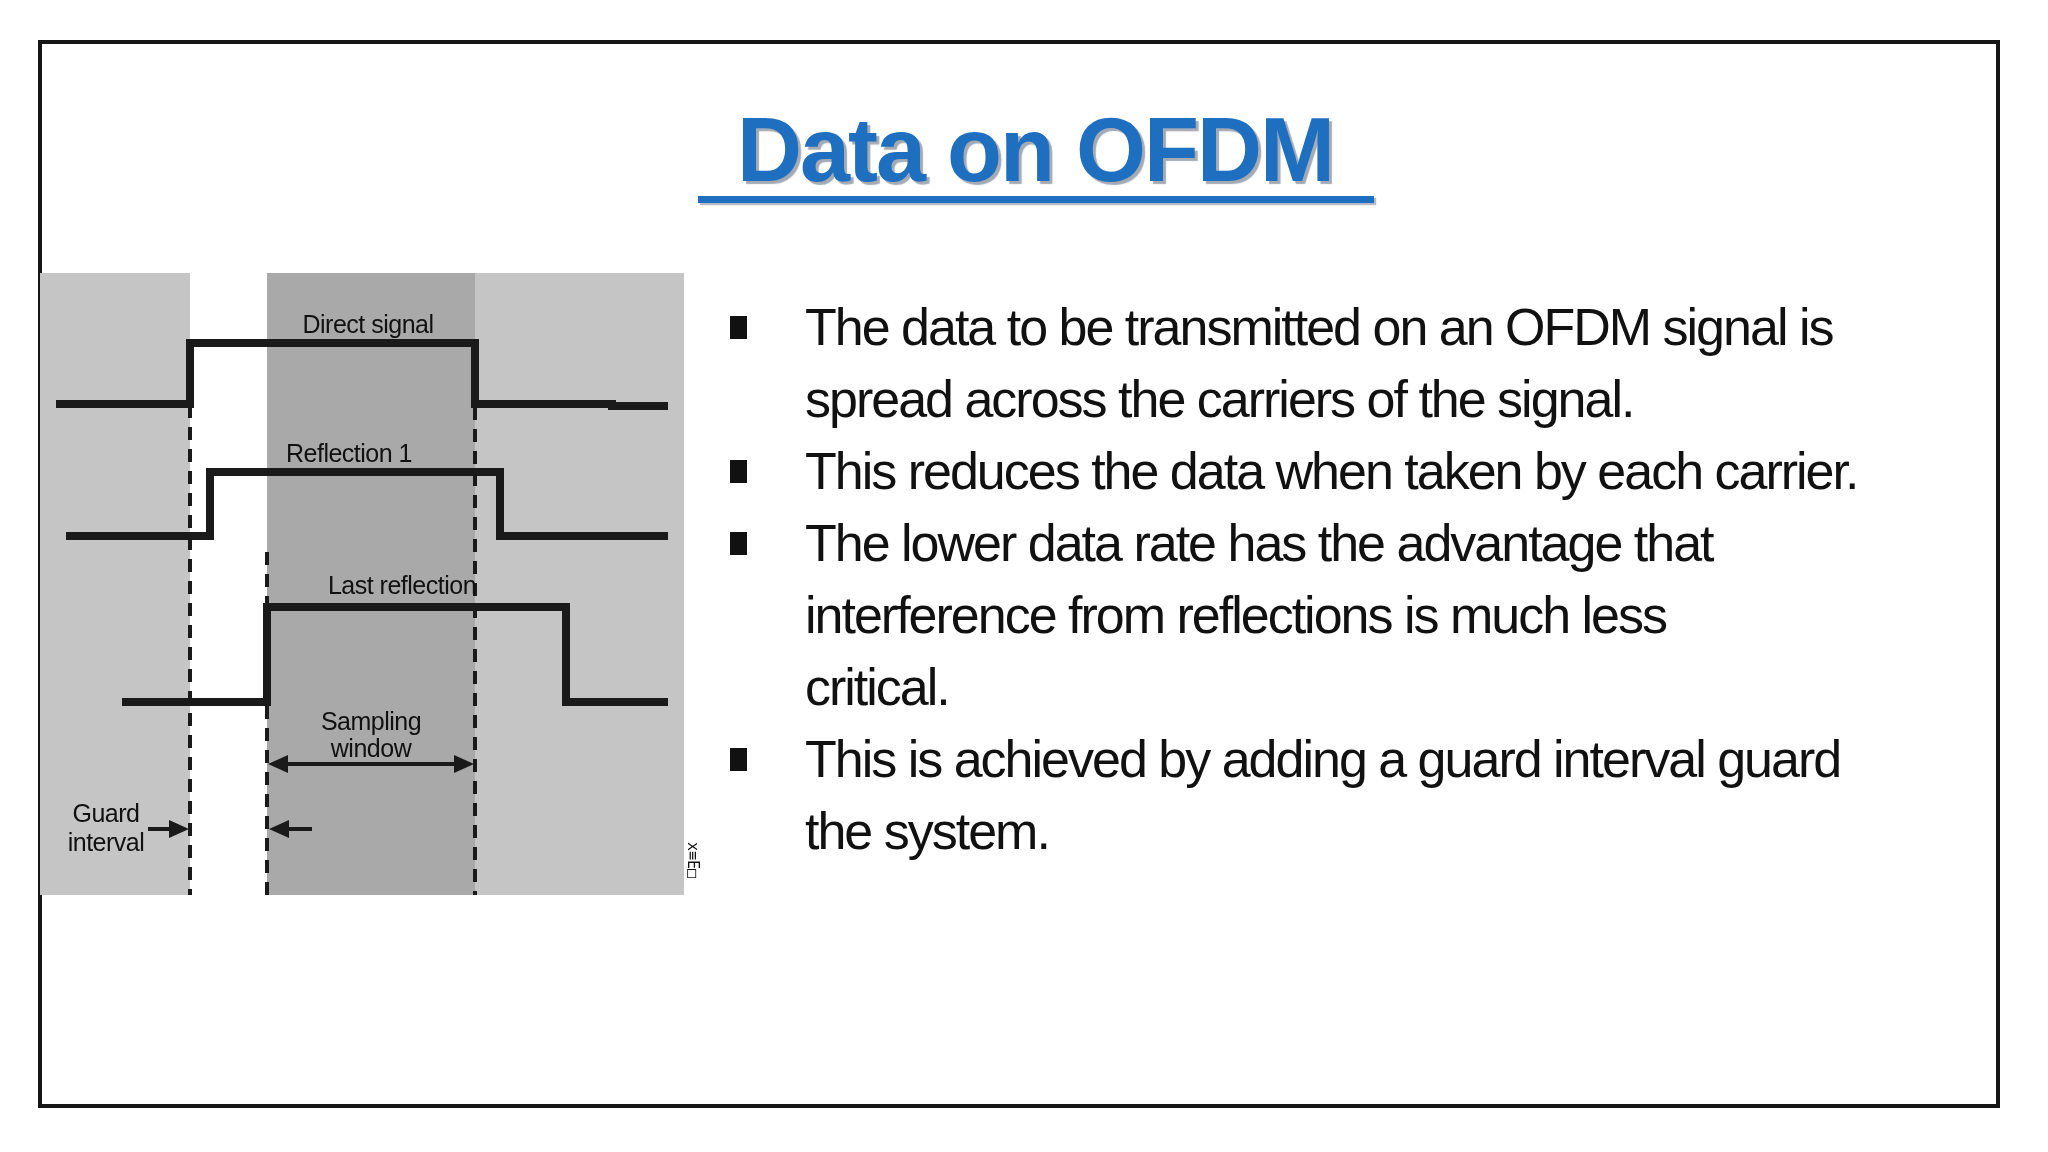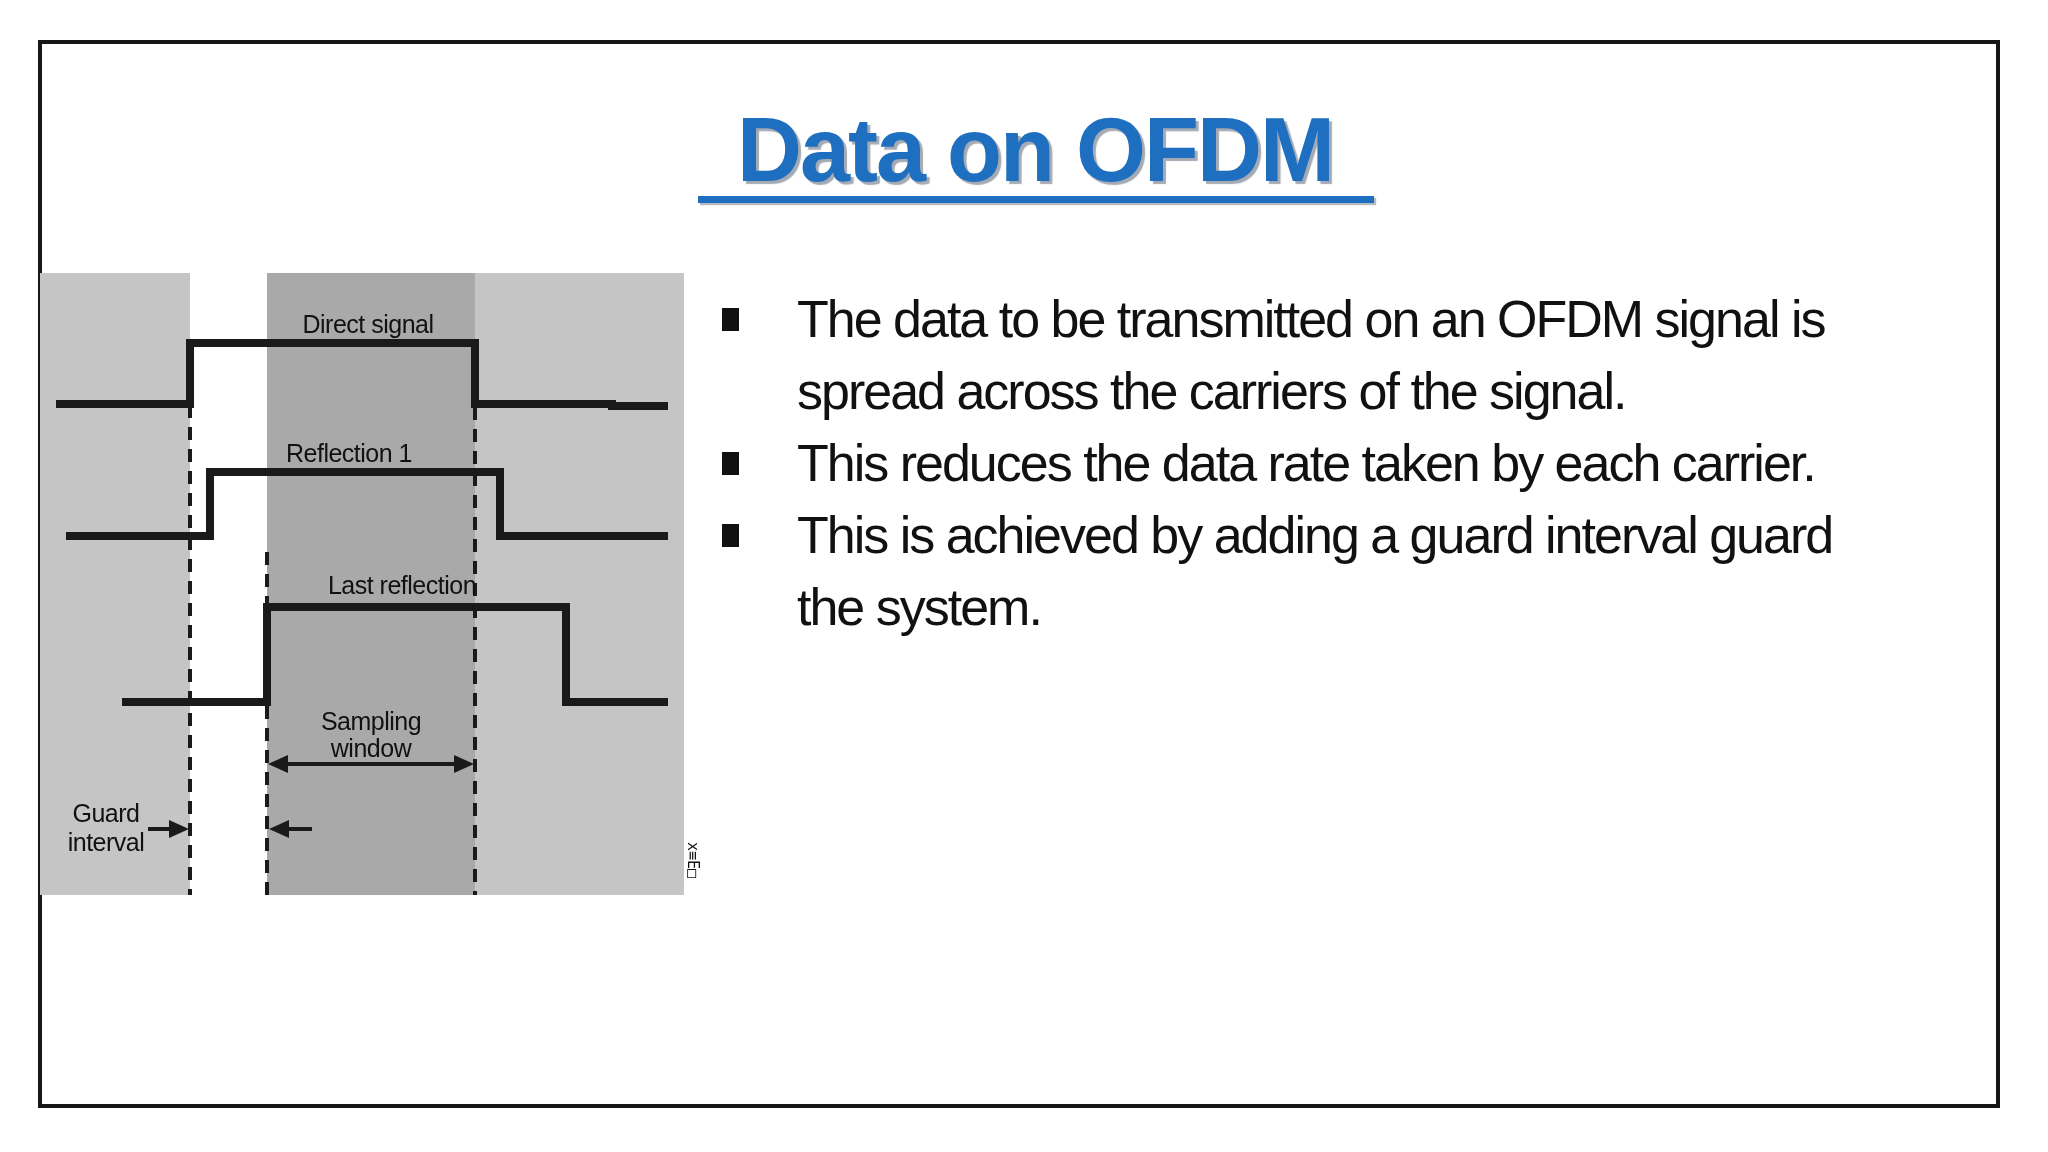--- a/index.html
+++ b/index.html
@@ -7,21 +7,21 @@
          font-family:"Liberation Sans",sans-serif;border-radius:24px;}
   .slide-frame{position:absolute;left:38px;top:40px;width:1962px;height:1068px;
                border:4px solid #161616;background:#ffffff;box-sizing:border-box;}
   .slide-title{position:absolute;left:690px;top:104px;width:690px;text-align:center;
                font-size:90px;font-weight:bold;letter-spacing:-2px;color:#1e6fc0;
                line-height:92px;text-shadow:3px 3px 1px rgba(90,100,118,0.55);
                white-space:nowrap;}
   .title-underline{position:absolute;left:698px;top:196px;width:676px;height:7px;
                background:#1e6fc0;box-shadow:2px 2px 1px rgba(90,100,118,0.45);}
   .diagram-svg{position:absolute;left:0;top:0;}
-  .bullet-list{position:absolute;left:720px;top:283px;width:1280px;margin:0;padding:0;
+  .bullet-list{position:absolute;left:720px;top:283px;width:1280px;margin:8px;padding:0;
                list-style:none;font-size:52px;letter-spacing:-2px;color:#111111;
                line-height:72px;}
   .bullet-list li{position:relative;margin:0;padding:0 0 0 77px;white-space:pre-line;}
   .bullet-marker{position:absolute;left:2px;top:25px;width:17px;height:23px;
                background:#111111;display:block;}
 </style>
 </head>
 <body>
 
 <div class="stage">
@@ -61,18 +61,21 @@
     <polygon points="189,829 169,820 169,838" fill="#1a1a1a"></polygon>
     <polygon points="269,829 289,820 289,838" fill="#1a1a1a"></polygon>
     <line x1="284" y1="829" x2="312" y2="829" stroke="#1a1a1a" stroke-width="4"></line>
 
     <text x="688" y="842" font-size="15" font-family="DejaVu Sans Mono, monospace" fill="#111" transform="rotate(90 688 842)">x≡E□</text>
   </svg>
 
   <ul class="bullet-list">
     <li><span class="bullet-marker"></span><span>The data to be transmitted on an OFDM signal is
 spread across the carriers of the signal.</span></li>
-    <li><span class="bullet-marker"></span><span>This reduces the data rate taken by each carrier.</span></li>
+    <li><span class="bullet-marker"></span><span>This reduces the data when taken by each carrier.</span></li>
+    <li><span class="bullet-marker"></span><span>The lower data rate has the advantage that
+interference from reflections is much less
+critical.</span></li>
     <li><span class="bullet-marker"></span><span>This is achieved by adding a guard interval guard
 the system.</span></li>
   </ul>
 
 </div>
 
 </body></html>

